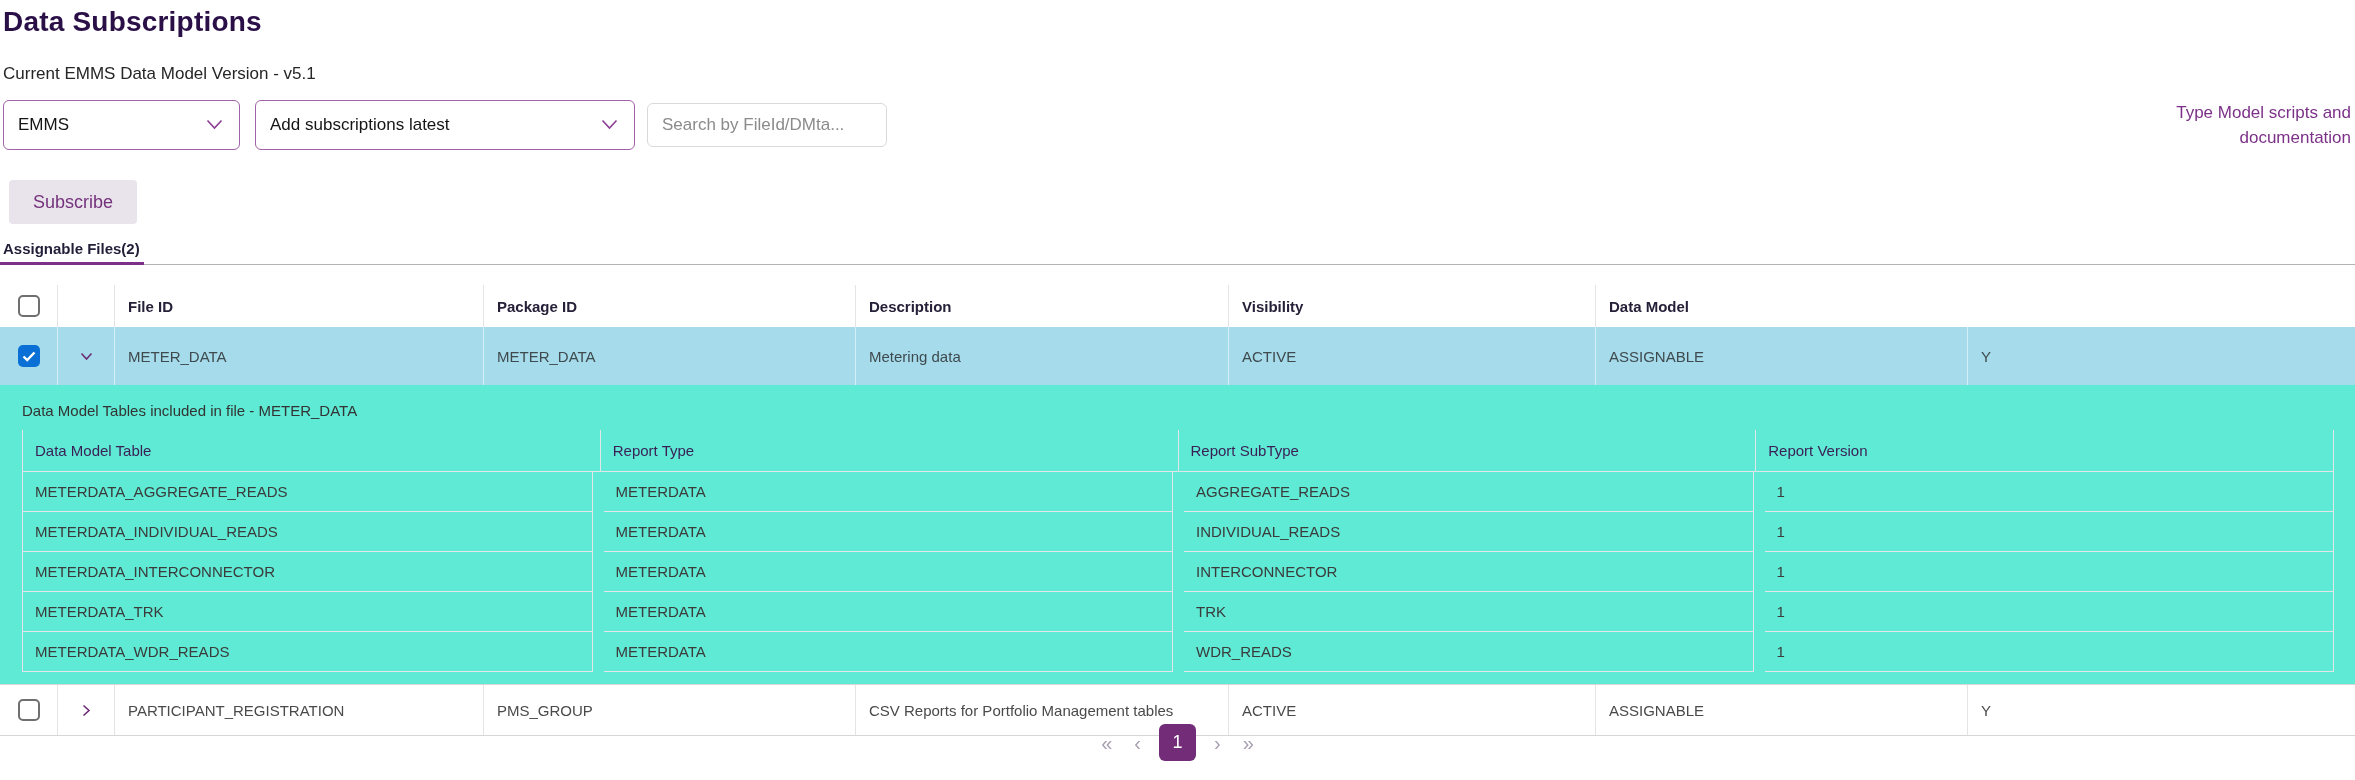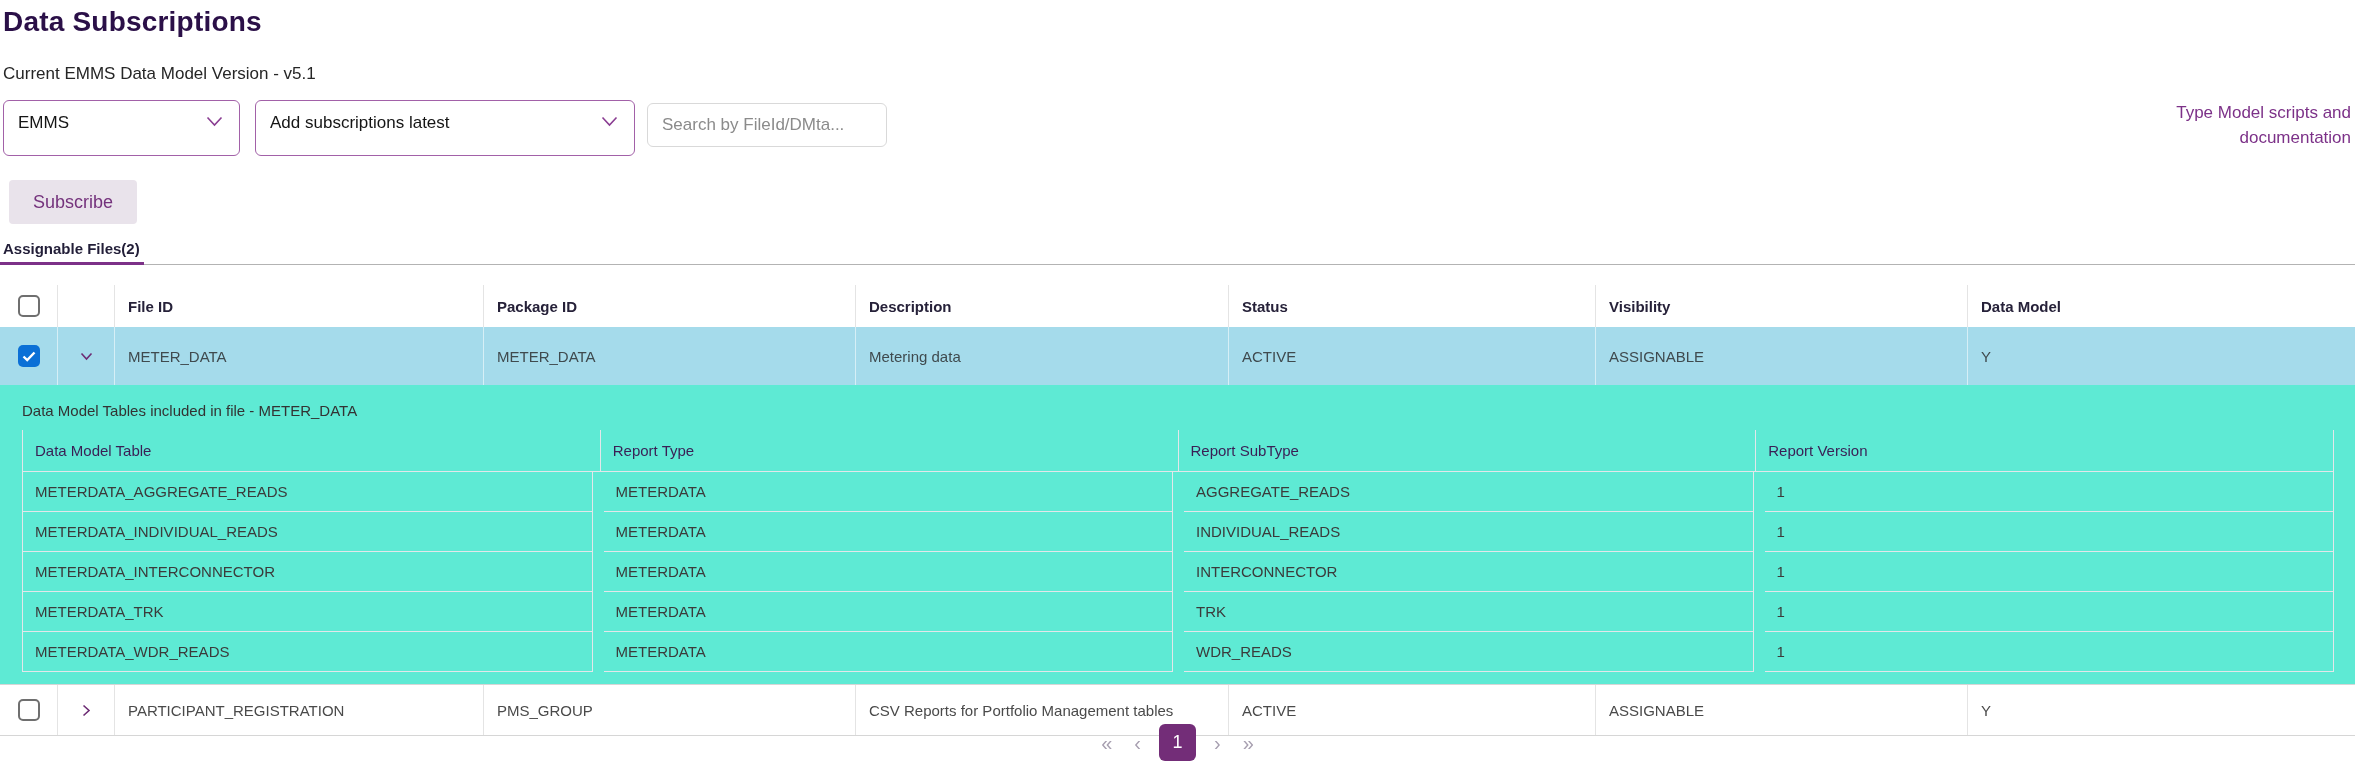--- a/index.html
+++ b/index.html
@@ -12,22 +12,22 @@
   }
   *{box-sizing:border-box;margin:0;padding:0;}
   html,body{background:#fff;}
   body{font-family:"Liberation Sans",sans-serif;}
   .page{position:relative;width:2355px;height:780px;background:#fff;overflow:hidden;}
 
   
   .page-title{position:absolute;left:3px;top:6px;font-size:28px;font-weight:700;color:var(--title);letter-spacing:.2px;}
   .version-line{position:absolute;left:3px;top:64px;font-size:17px;color:#262626;}
 
-  .select-box{position:absolute;height:56px;border:1px solid var(--dropdown-border);border-radius:6px;
-    display:flex;justify-content:space-between;padding:12px 16px 0 14px;background:#fff;cursor:pointer;}
+  .select-box{position:absolute;height:50px;border:1px solid var(--dropdown-border);border-radius:6px;
+    display:flex;align-items:center;justify-content:space-between;padding:0 16px 0 14px;background:#fff;cursor:pointer;}
   .select-box .sel-value{font-size:17px;color:#151515;}
   .select-1{left:3px;top:100px;width:237px;}
   .select-2{left:255px;top:100px;width:380px;}
   .chev-down-svg{width:17px;height:11px;stroke:#8a3d92;stroke-width:1.6;fill:none;}
 
   .search-input{position:absolute;left:647px;top:103px;width:240px;height:44px;border:1px solid #d9d9d9;border-radius:6px;
     padding:0 14px;font-size:17px;color:#0f172a;font-family:"Liberation Sans",sans-serif;outline:none;}
   .search-input::placeholder{color:#8b8b8b;}
 
   .doc-link{position:absolute;right:4px;top:100px;width:178px;text-align:right;font-size:17px;line-height:25px;
@@ -121,21 +121,20 @@
   <div class="files-table">
 
     <div class="t-row t-head">
       <div class="cell center">
           <span class="checkbox"></span>
         </div>
       <div class="cell center"></div>
       <div class="cell">File ID</div>
       <div class="cell">Package ID</div>
       <div class="cell">Description</div>
-      <div class="cell">Status</div>
       <div class="cell">Visibility</div>
       <div class="cell">Data Model</div>
     </div>
 
     <div class="t-row row-selected">
       <div class="cell center">
         <span class="checkbox checked">
           <svg class="check-svg" viewBox="0 0 14 11">
               <path d="M1.5 5.5 L5.2 9 L12.5 1.5"></path>
             </svg>

